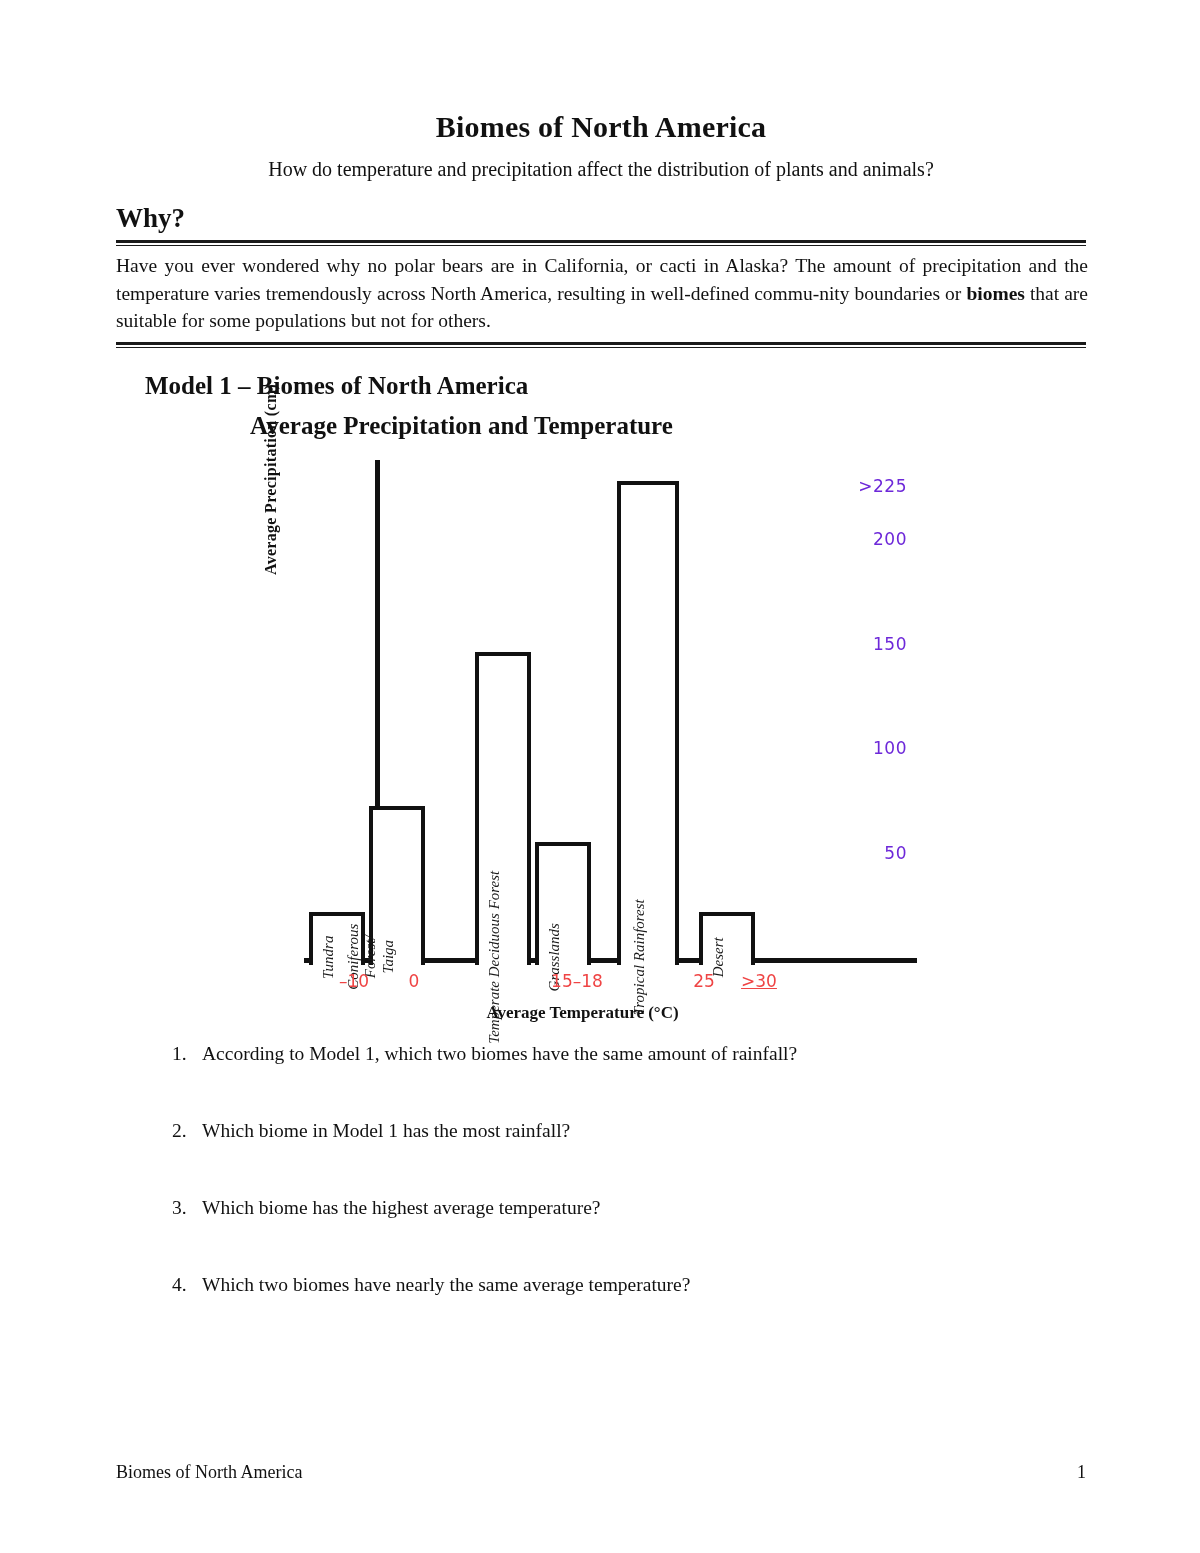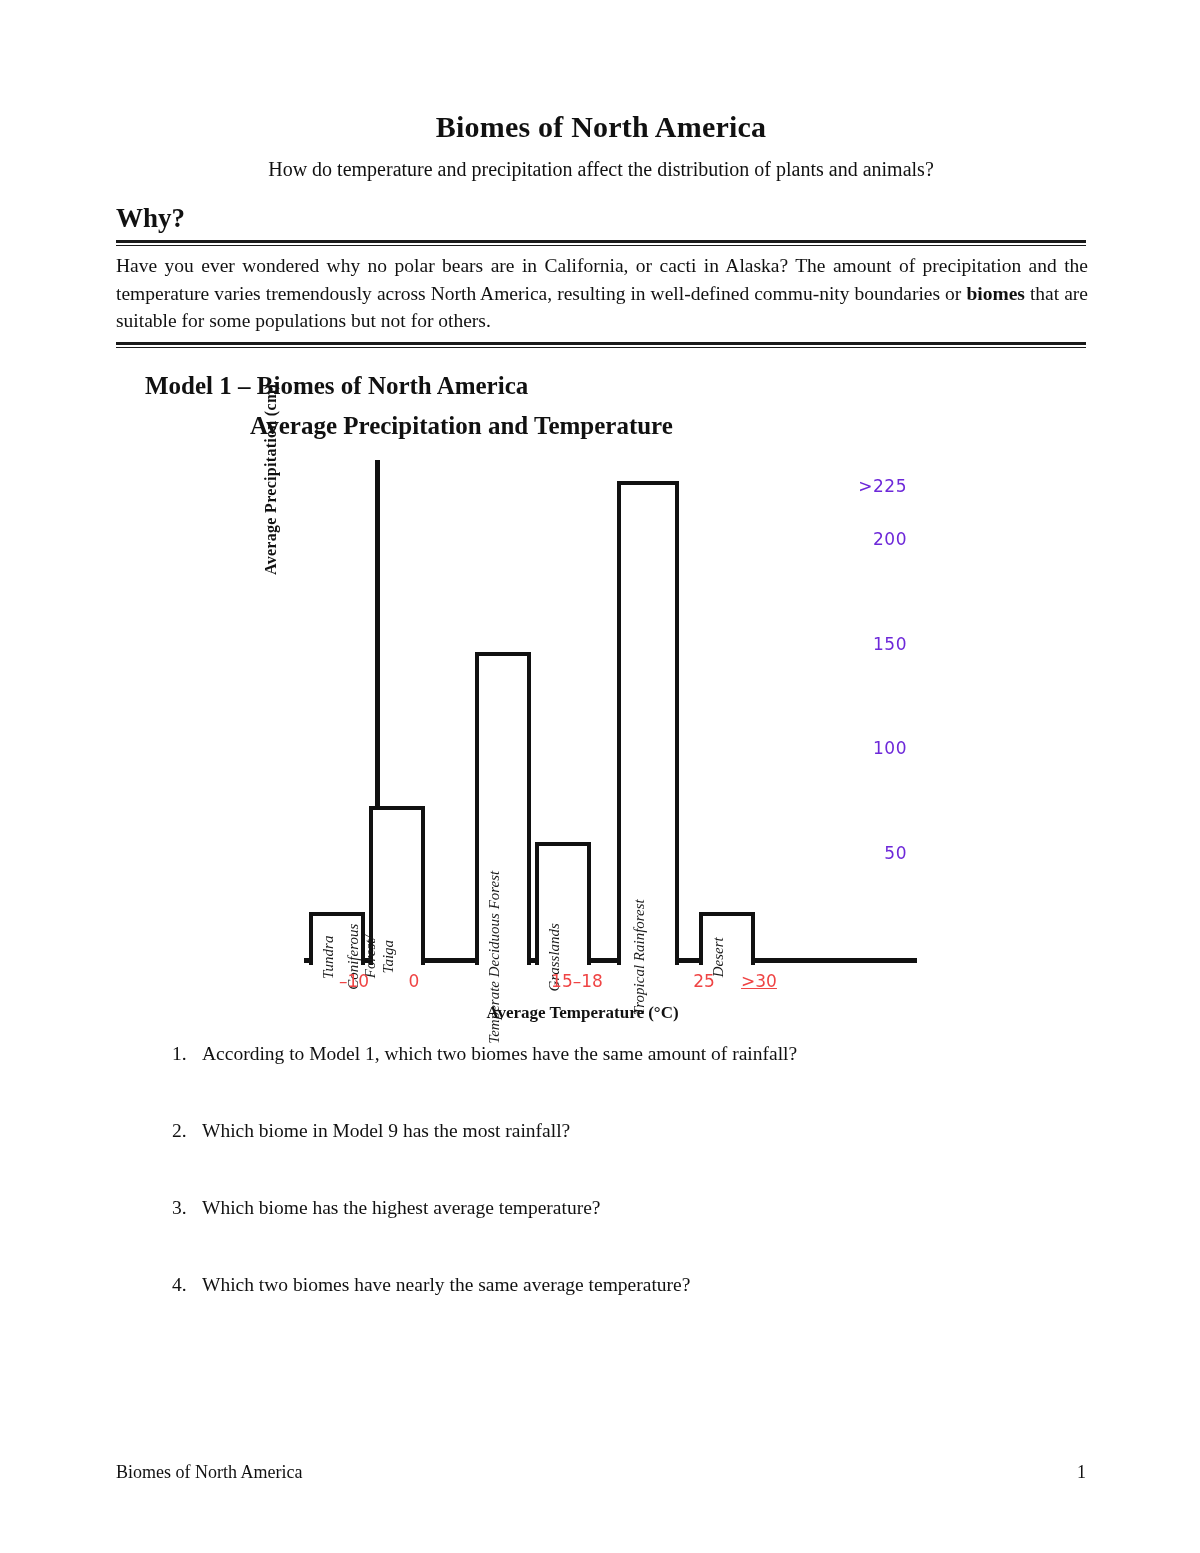--- a/index.html
+++ b/index.html
@@ -297,21 +297,21 @@
     <div class="xlabel">Average Temperature (°C)</div>
   </div>
 
   <div class="questions" id="questions">
       <div class="question">
         <span class="q-num">1.</span>
         <span class="q-text">According to Model 1, which two biomes have the same amount of rainfall?</span>
       </div>
       <div class="question">
         <span class="q-num">2.</span>
-        <span class="q-text">Which biome in Model 9 has the most rainfall?</span>
+        <span class="q-text">Which biome in Model 1 has the most rainfall?</span>
       </div>
       <div class="question">
         <span class="q-num">3.</span>
         <span class="q-text">Which biome has the highest average temperature?</span>
       </div>
       <div class="question">
         <span class="q-num">4.</span>
         <span class="q-text">Which two biomes have nearly the same average temperature?</span>
       </div>
     </div>

